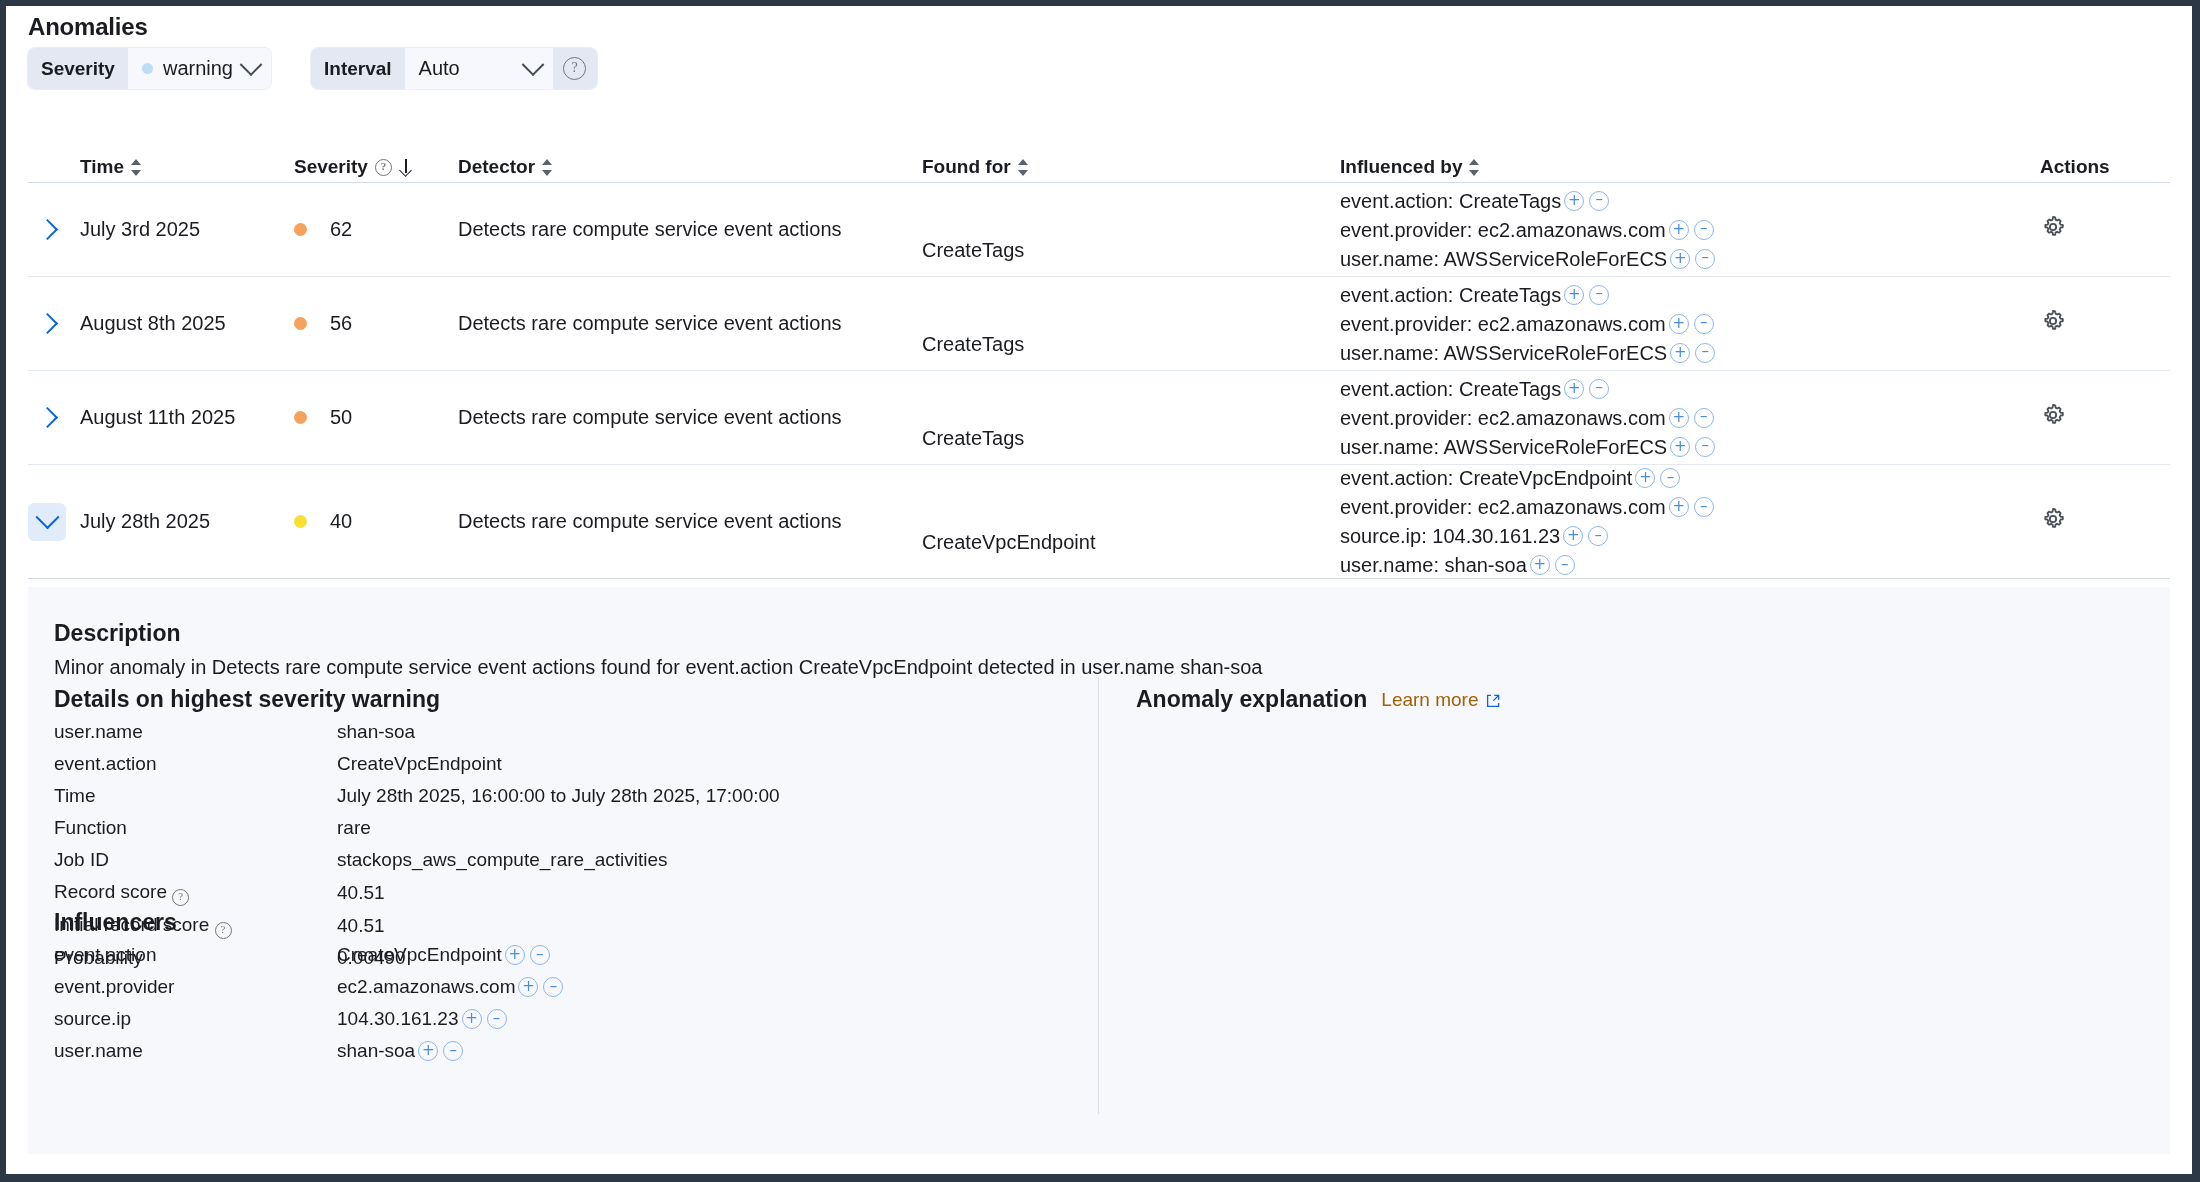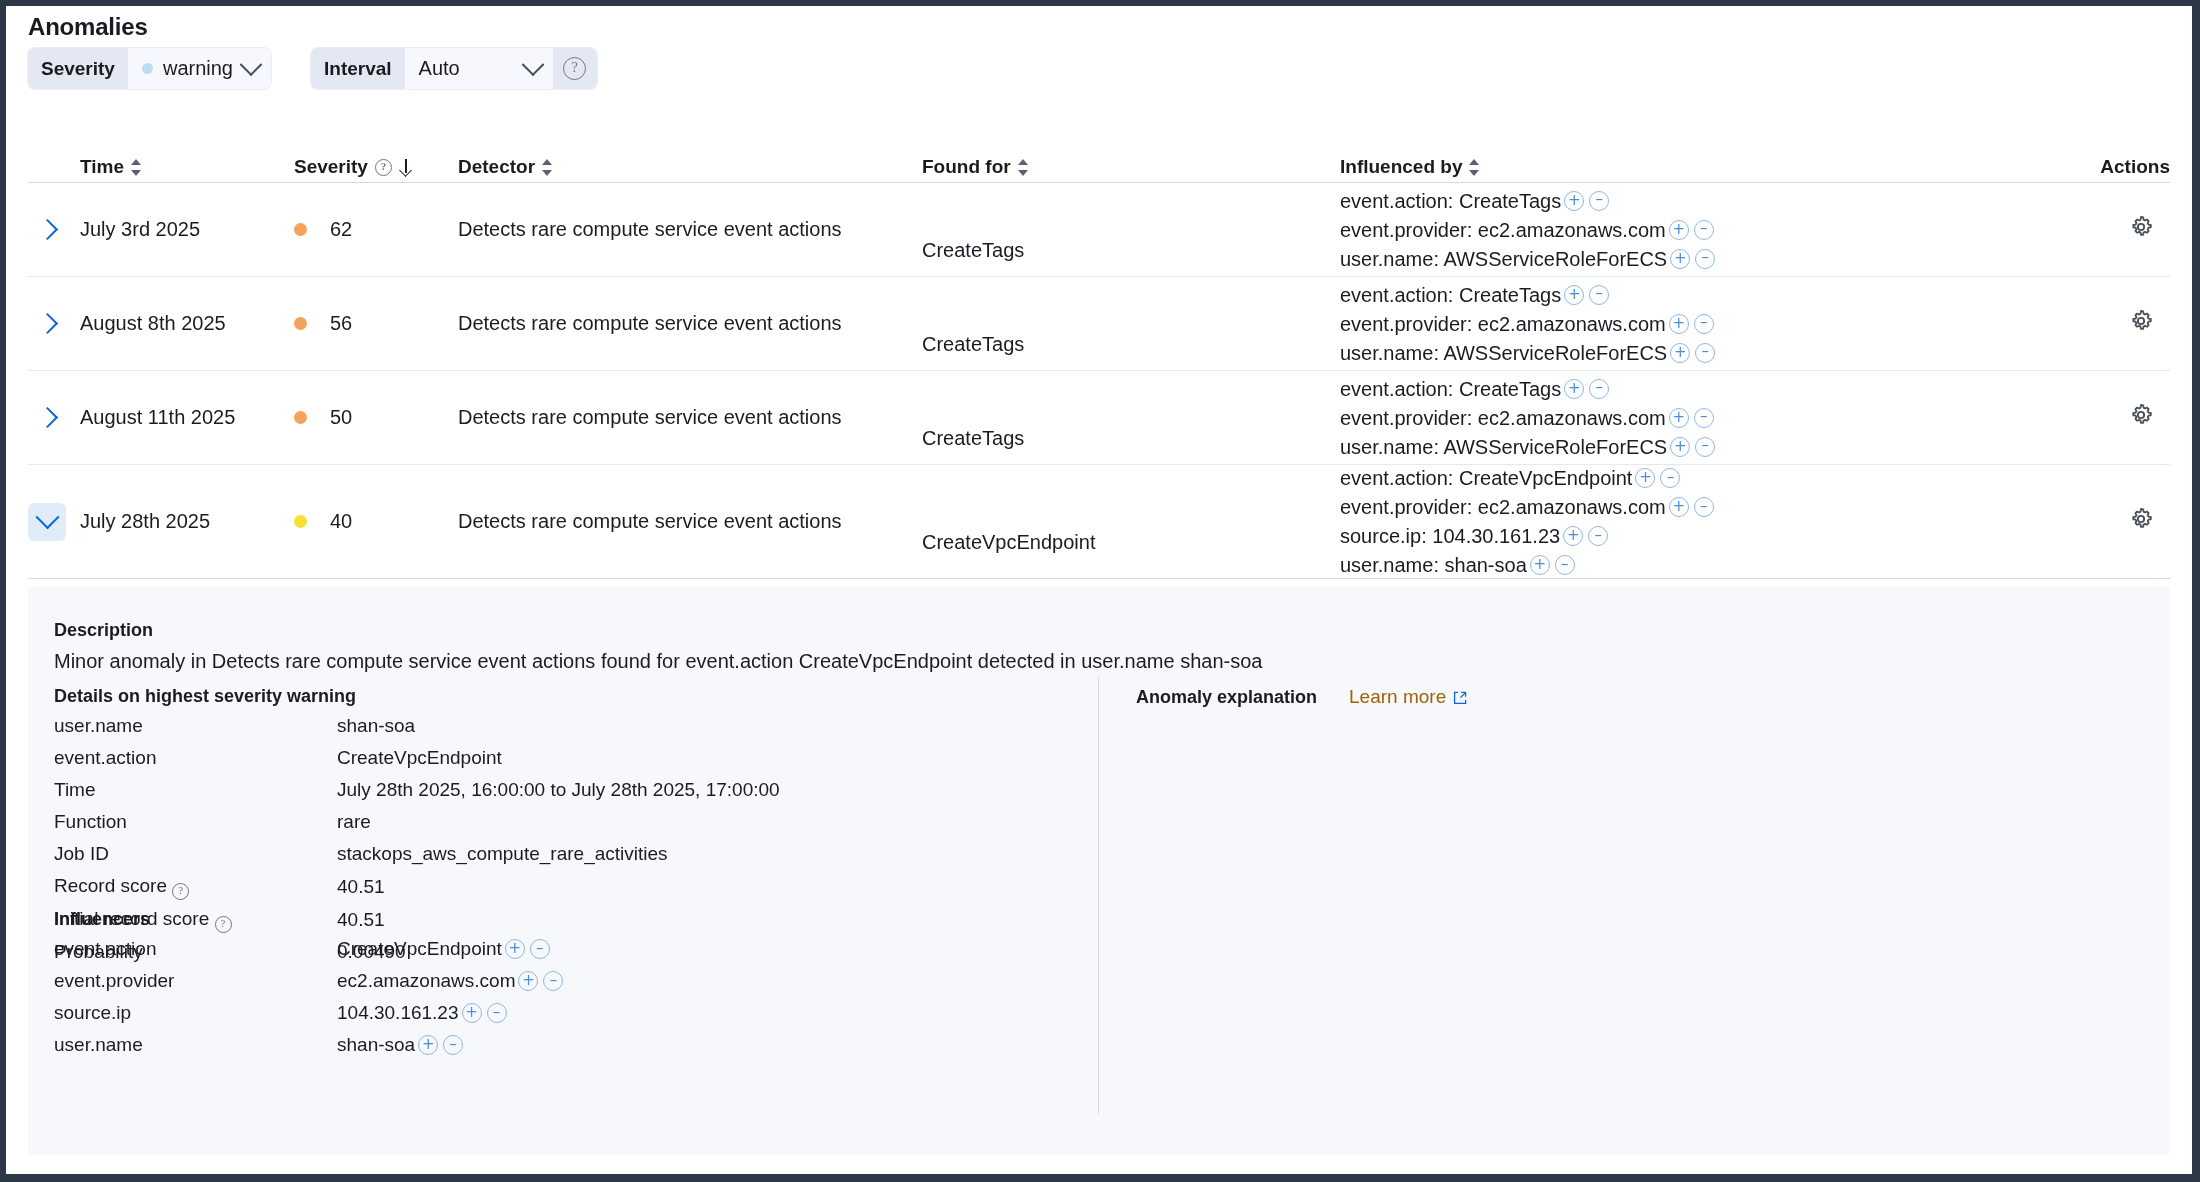--- a/index.html
+++ b/index.html
@@ -176,21 +176,21 @@
     border-bottom: 1.7px solid #1a1c21;
     transform: rotate(-45deg);
   }
 
   .col-exp   { width: 52px;  flex: none; }
   .col-time  { width: 214px; flex: none; }
   .col-sev   { width: 164px; flex: none; }
   .col-det   { width: 464px; flex: none; }
   .col-found { width: 418px; flex: none; margin-top: 42px; }
   .col-infl  { flex: 1 1 auto; min-width: 0; }
-  .col-act   { width: 130px; flex: none; display: flex; justify-content: flex-end; }
+  .col-act   { width: 130px; flex: none; display: flex; justify-content: flex-start; }
 
   .trow {
     display: flex;
     align-items: center;
     border-bottom: 1px solid #e3e8f2;
     min-height: 94px;
     box-sizing: border-box;
   }
   .trow.expanded-row { border-bottom: 1px solid #d3dae6; }
 
@@ -263,21 +263,21 @@
     position: absolute;
     left: 22px;
     top: 581px;
     width: 2142px;
     height: 567px;
     background: #f7f8fc;
     box-sizing: border-box;
   }
   .detail-inner { position: relative; height: 100%; }
   .sec-title {
-    font-size: 18px;
+    font-size: 23px;
     font-weight: bold;
     color: #1a1c21;
   }
   .desc-block {
     position: absolute;
     left: 26px;
     top: 33px;
   }
   .desc-text {
     font-size: 20px;
@@ -313,21 +313,21 @@
     width: 1px;
     height: 437px;
     background: #d8dde6;
   }
   .explain-block {
     position: absolute;
     left: 1108px;
     top: 99px;
     display: flex;
     align-items: center;
-    gap: 32px;
+    gap: 14px;
   }
   .link {
     font-size: 19px;
     color: #a16207;
     display: flex;
     align-items: center;
     gap: 6px;
     cursor: pointer;
   }
   .ext-icon {

